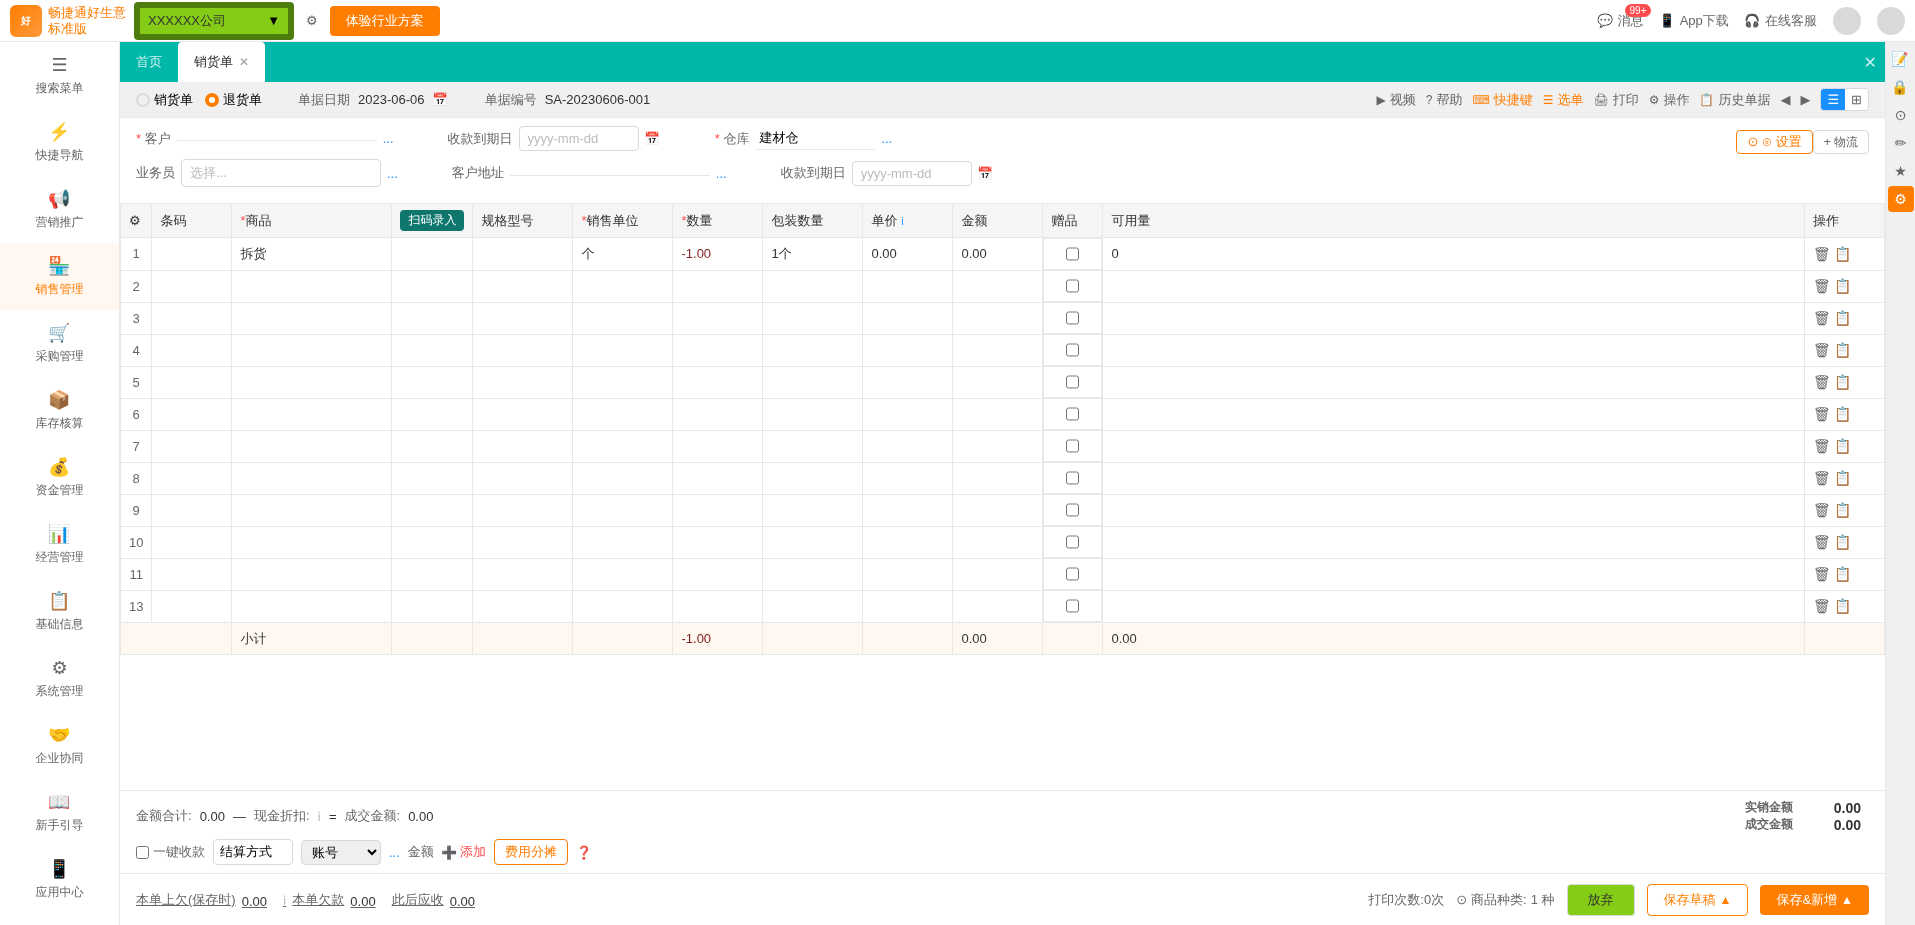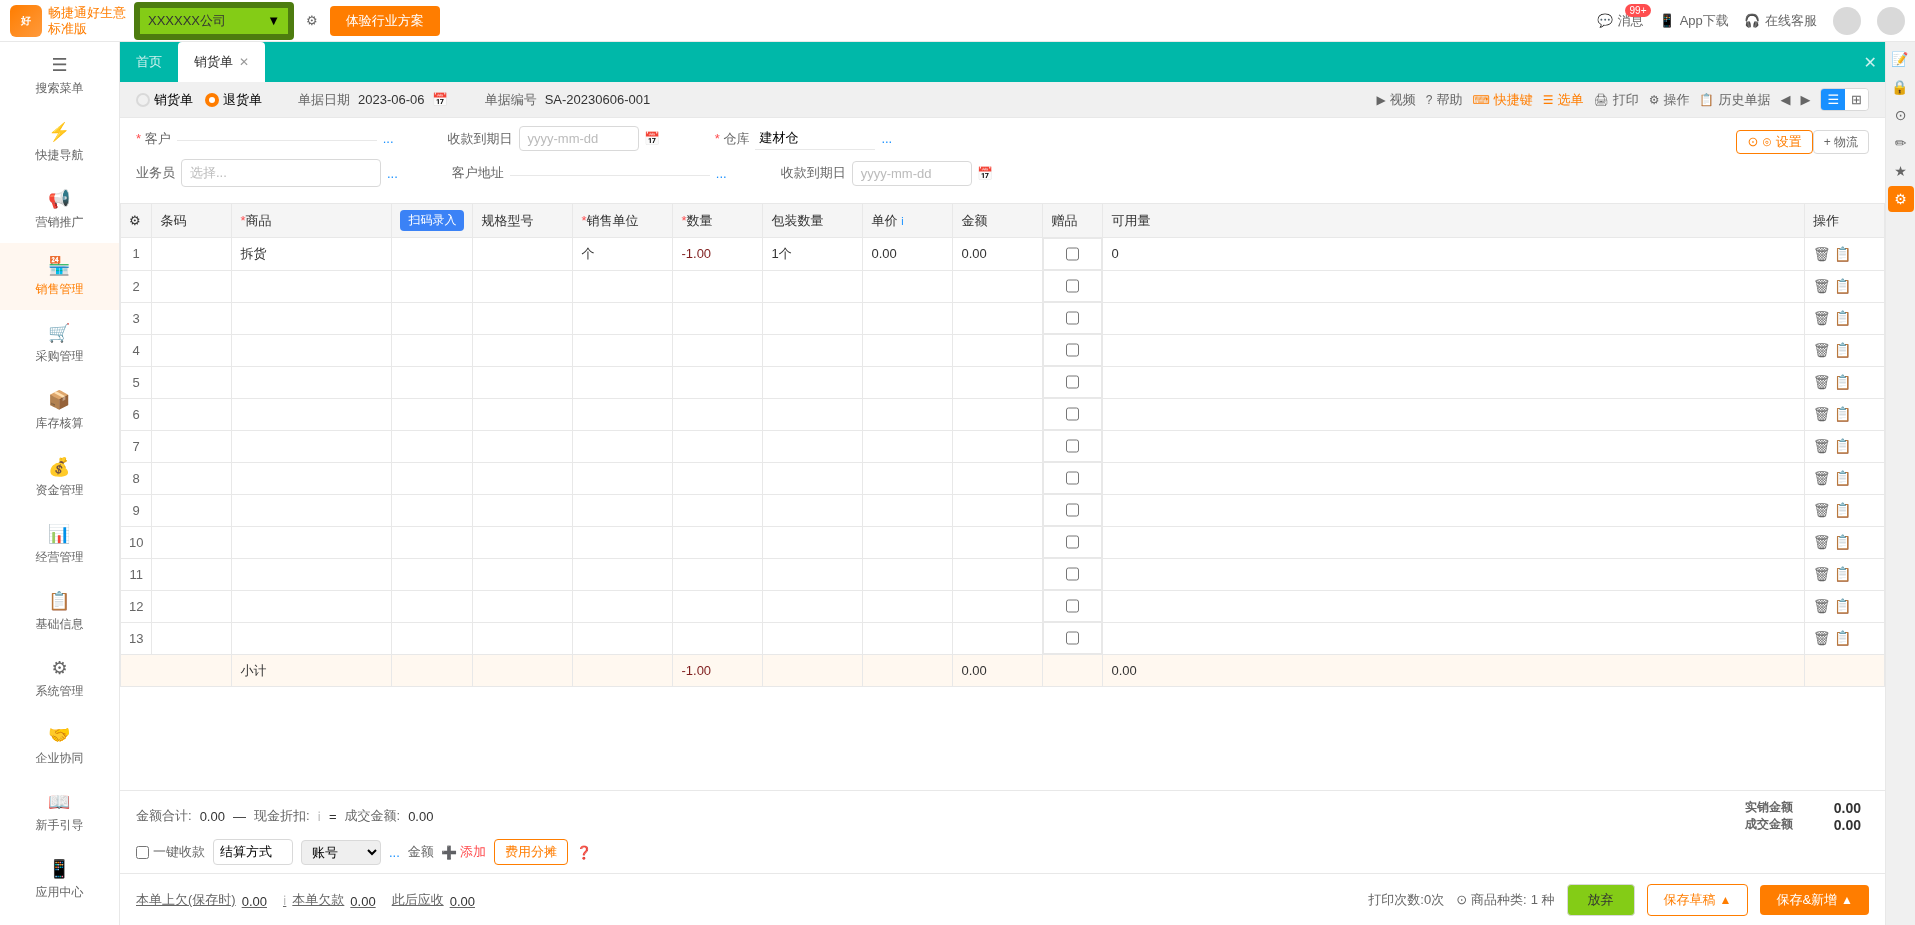--- a/index.html
+++ b/index.html
@@ -60,21 +60,21 @@
 
     
     .table-area { flex: 1; overflow: auto; background: #fff; }
     table { width: 100%; border-collapse: collapse; }
     th { background: #f5f5f5; border: 1px solid #e8e8e8; padding: 6px 8px; text-align: left; color: #333; font-weight: normal; white-space: nowrap; }
     th .required { color: #ff4d4f; }
     td { border: 1px solid #e8e8e8; padding: 5px 8px; color: #333; height: 32px; }
     .td-num { color: #666; text-align: center; }
     .td-red { color: #7f1d1d; }
     .subtotal-row td { background: #fff8f0; }
-    .scan-btn { background: #3b82f6; color: #fff; border: none; border-radius: 4px; padding: 2px 8px; cursor: pointer; font-size: 12px; }
+    .scan-btn { background: #0f766e; color: #fff; border: none; border-radius: 4px; padding: 2px 8px; cursor: pointer; font-size: 12px; }
     .col-action { display: flex; gap: 4px; align-items: center; }
     .action-icon { cursor: pointer; color: #666; font-size: 14px; }
     .checkbox-cell { display: flex; justify-content: center; }
     input[type="checkbox"] { cursor: pointer; }
 
     
     .bottom-summary { padding: 8px 16px; background: #fff; border-top: 1px solid #e8e8e8; }
     .summary-row { display: flex; align-items: center; gap: 8px; }
     .summary-label { color: #666; }
     .summary-value { color: #333; }
@@ -573,42 +573,20 @@
               </td>
       <td></td>
       <td>
         <div class="col-action">
           <span class="action-icon">🗑</span>
           <span class="action-icon">📋</span>
         </div>
       </td>
     </tr>
             <tr>
-      <td class="td-num">12</td>
-      <td></td>
-      <td></td>
-      <td></td>
-      <td></td>
-      <td></td>
-      <td class=""></td>
-      <td></td>
-      <td></td>
-      <td></td>
-      <td class="checkbox-cell">
-                <input type="checkbox" style="">
-              </td>
-      <td></td>
-      <td>
-        <div class="col-action">
-          <span class="action-icon">🗑</span>
-          <span class="action-icon">📋</span>
-        </div>
-      </td>
-    </tr>
-            <tr>
       <td class="td-num">13</td>
       <td></td>
       <td></td>
       <td></td>
       <td></td>
       <td></td>
       <td class=""></td>
       <td></td>
       <td></td>
       <td></td>

